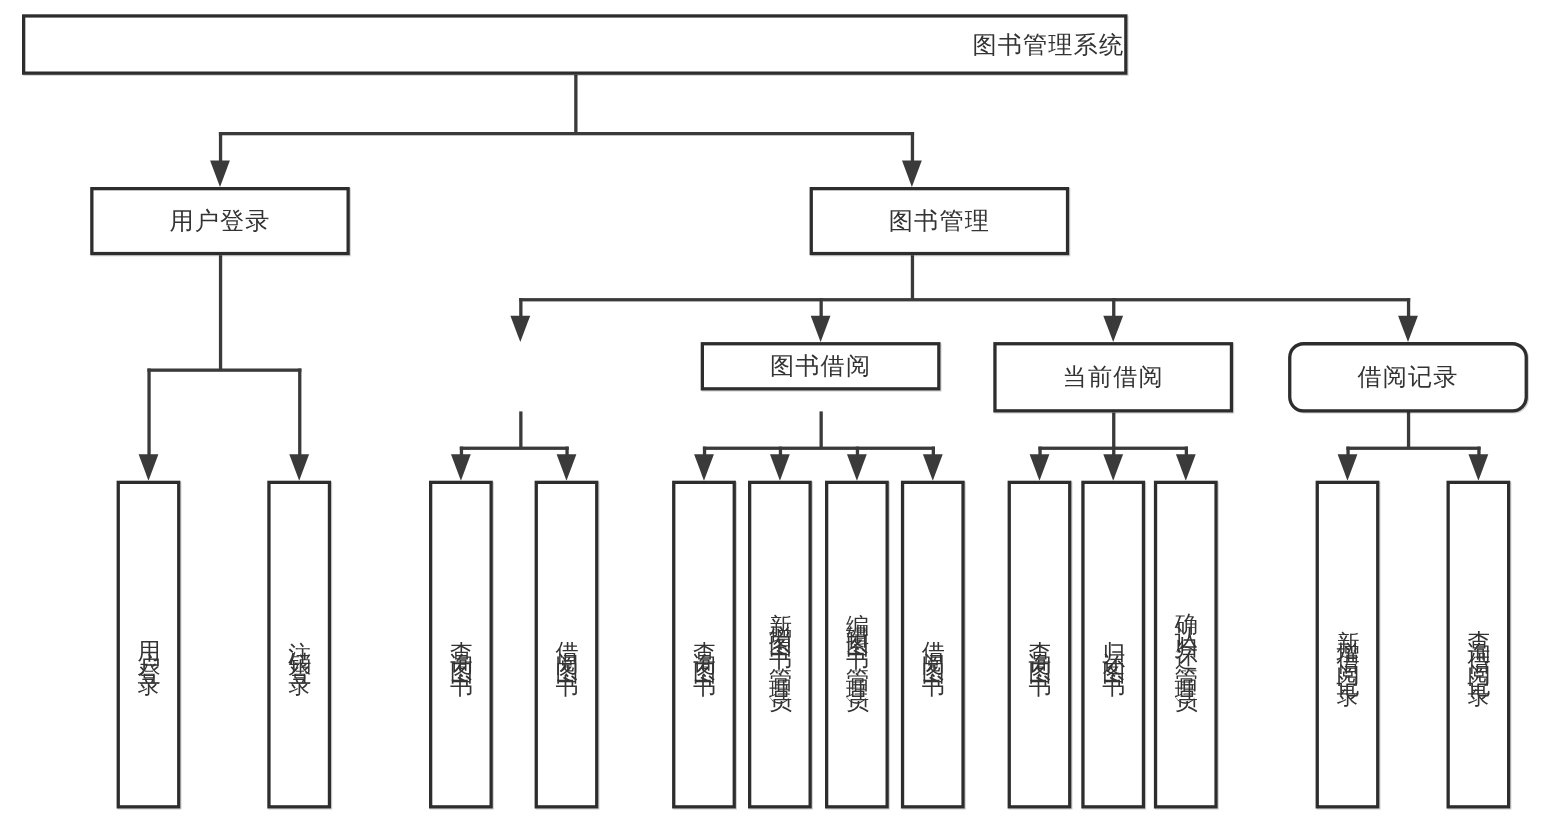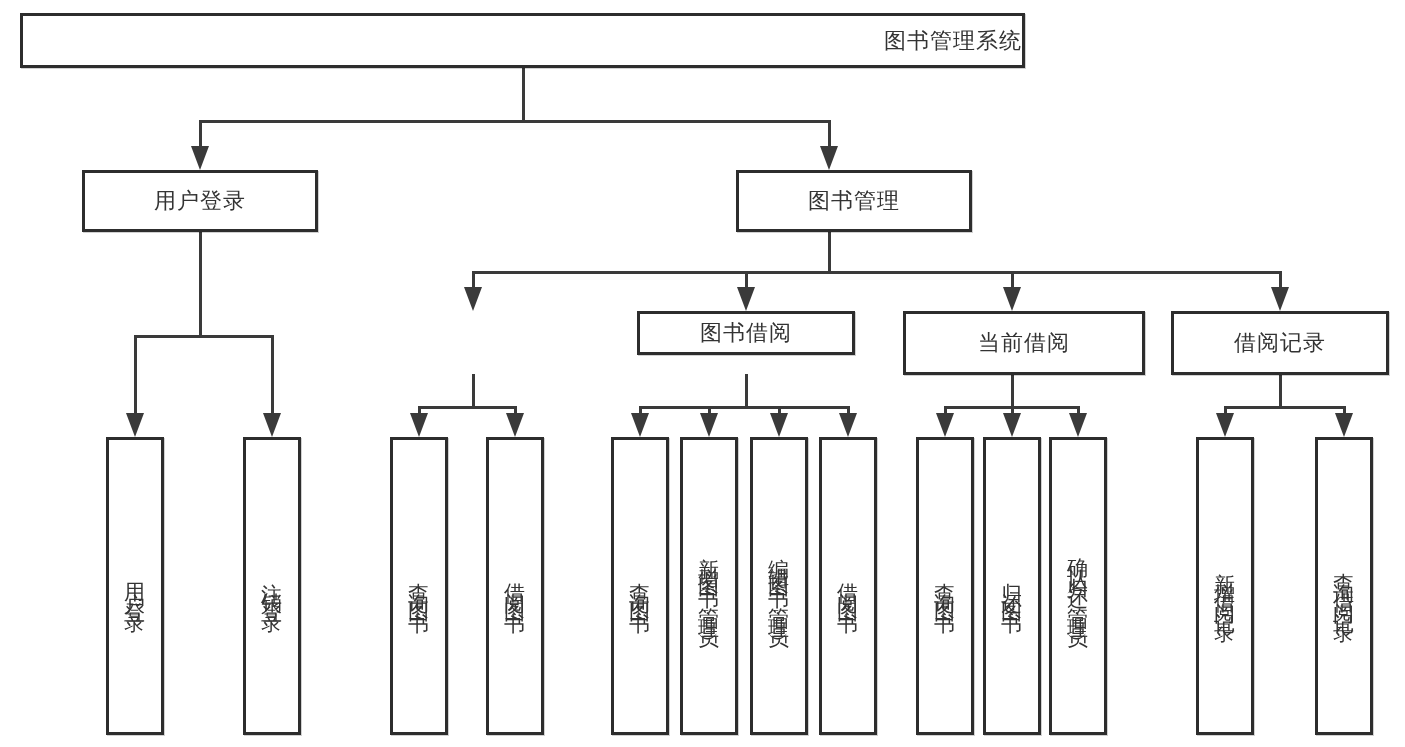--- a/index.html
+++ b/index.html
@@ -125,24 +125,24 @@
     </div>
     <div class="node h" style="left: 82px; top: 170px; width: 236px; height: 62px;">
       <span>用户登录</span>
     </div>
     <div class="node h" style="left: 711px; top: 170px; width: 236px; height: 62px; margin-left: 25px;">
       <span>图书管理</span>
     </div>
     <div class="node h" style="left: 637px; top: 311px; width: 218px; height: 44px;">
       <span>图书借阅</span>
     </div>
-    <div class="node h" style="left: 903px; top: 311px; width: 242px; height: 64px;">
+    <div class="node h" style="left: 903px; top: 311px; width: 218px; height: 64px;">
       <span>当前借阅</span>
     </div>
-    <div class="node h" style="left: 1171px; top: 311px; width: 218px; height: 64px;">
+    <div class="node h" style="left: 1171px; top: 311px; width: 218px; height: 64px; border-radius: 14px;">
       <span>借阅记录</span>
     </div>
     <div class="node v" style="left: 106px; top: 437px; width: 58px; height: 298px;">
       <span>用户登录</span>
     </div>
     <div class="node v" style="left: 243px; top: 437px; width: 58px; height: 298px;">
       <span>注销登录</span>
     </div>
     <div class="node v" style="left: 390px; top: 437px; width: 58px; height: 298px;">
       <span>查询图书</span>

